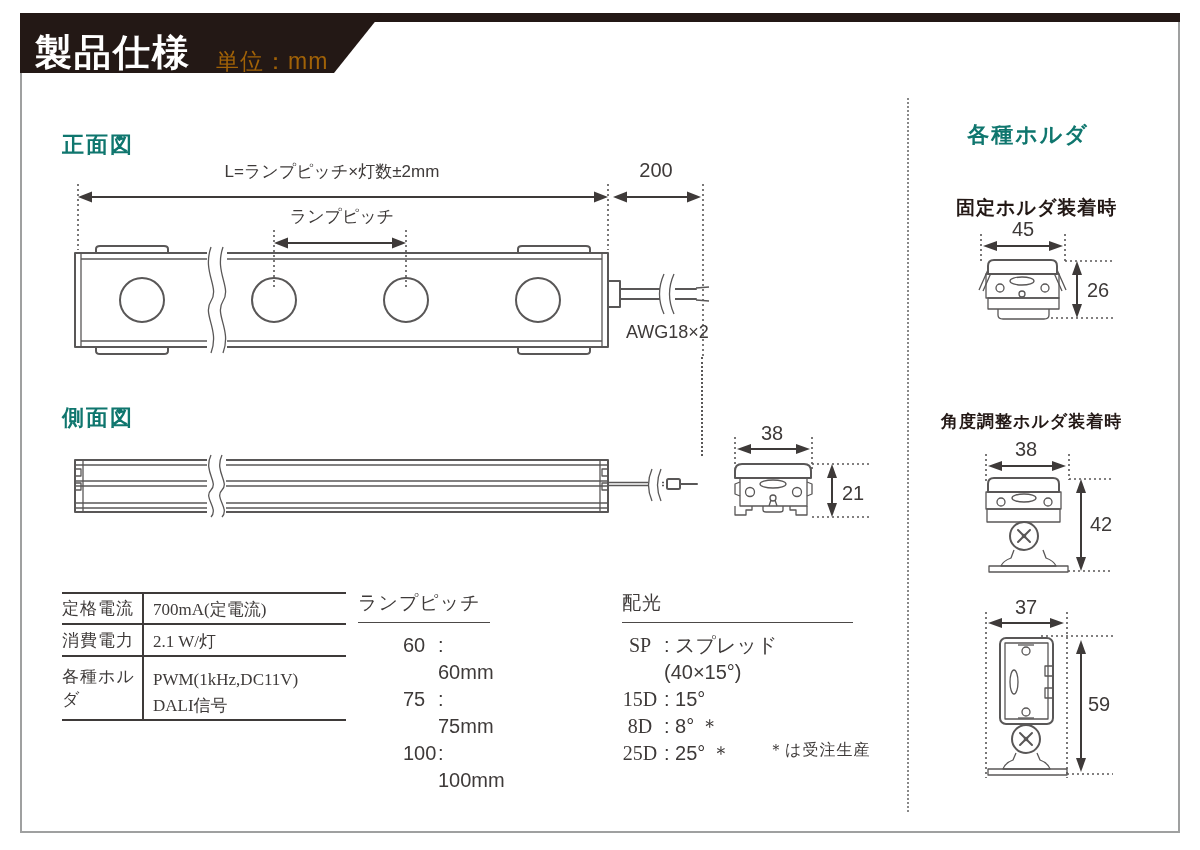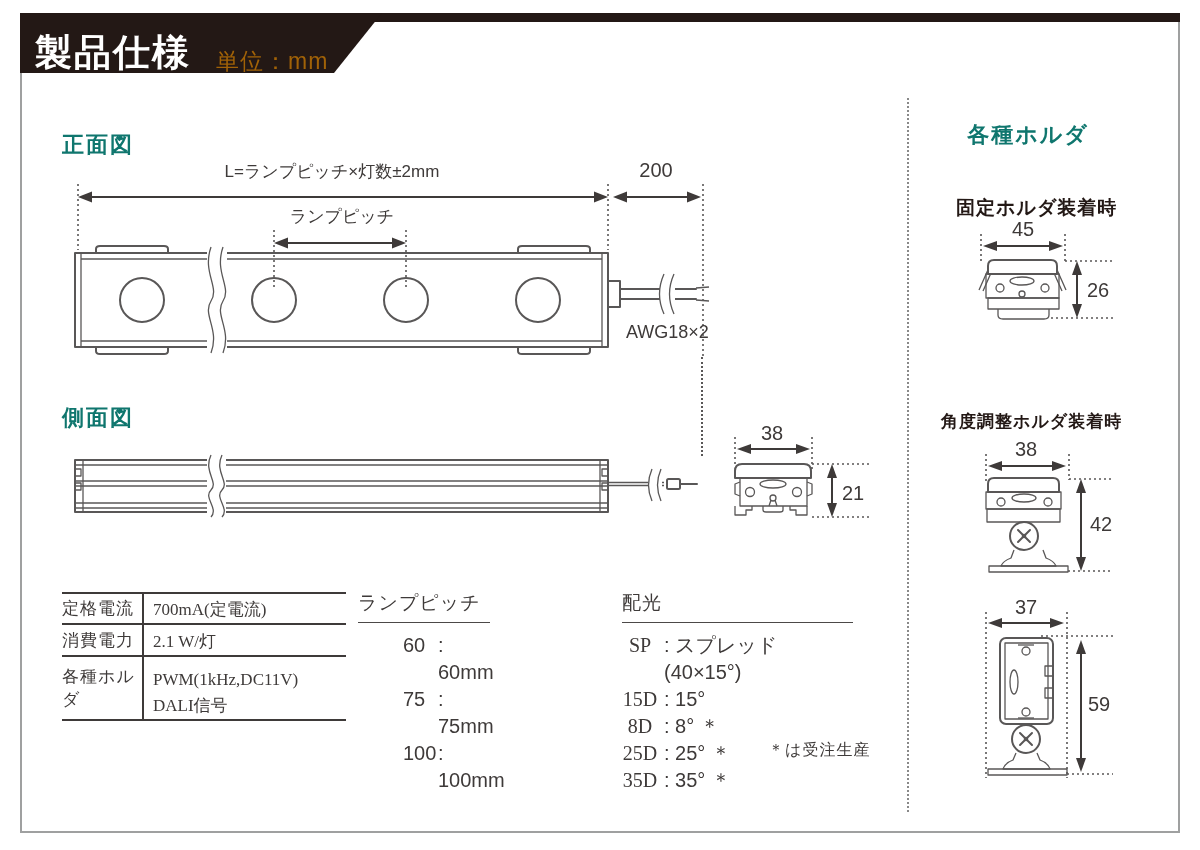--- a/index.html
+++ b/index.html
@@ -224,24 +224,20 @@
           <span>: 15°</span>
         </div>
       <div class="opt-item">
           <span class="code">8D</span>
           <span>: 8° ＊</span>
         </div>
       <div class="opt-item">
           <span class="code">25D</span>
           <span>: 25° ＊</span>
         </div>
-      <div class="opt-item">
-          <span class="code">35D</span>
-          <span>: 35° ＊</span>
-        </div>
     </div>
   </div>
   <div class="beam-note">＊は受注生産</div>
 
   <div class="divider"></div>
   <div class="h1 holders-title">各種ホルダ</div>
 
   <div class="h2 fixed-label">固定ホルダ装着時</div>
   <svg class="fixed-svg" viewBox="0 0 175 122">
     <text class="t20" x="68" y="18" text-anchor="middle">45</text>

